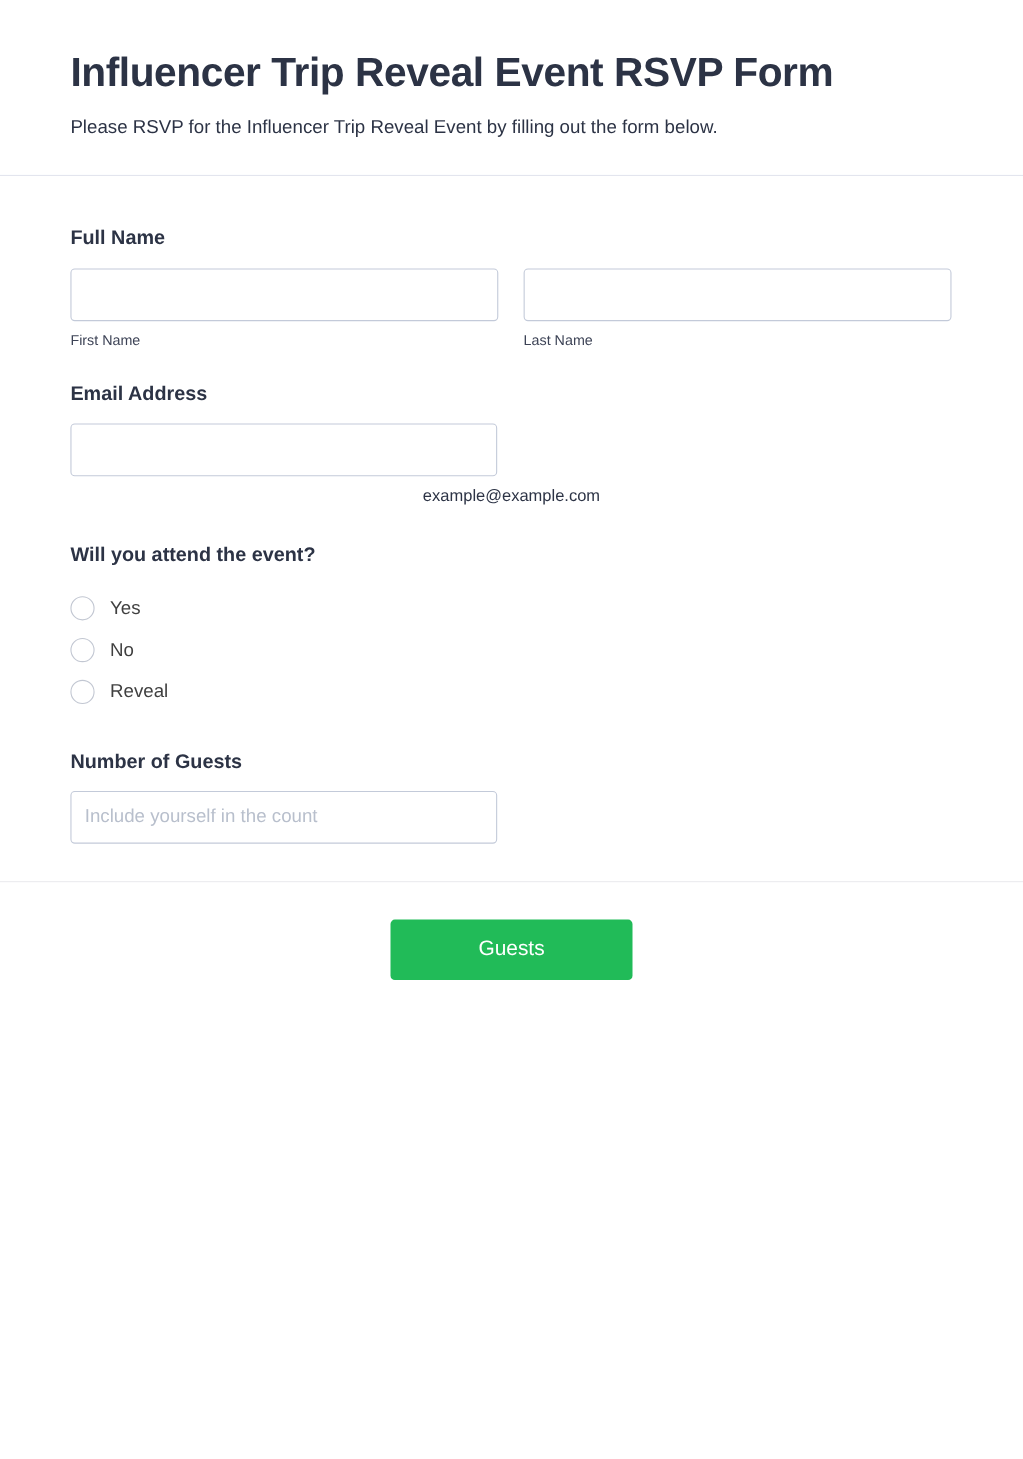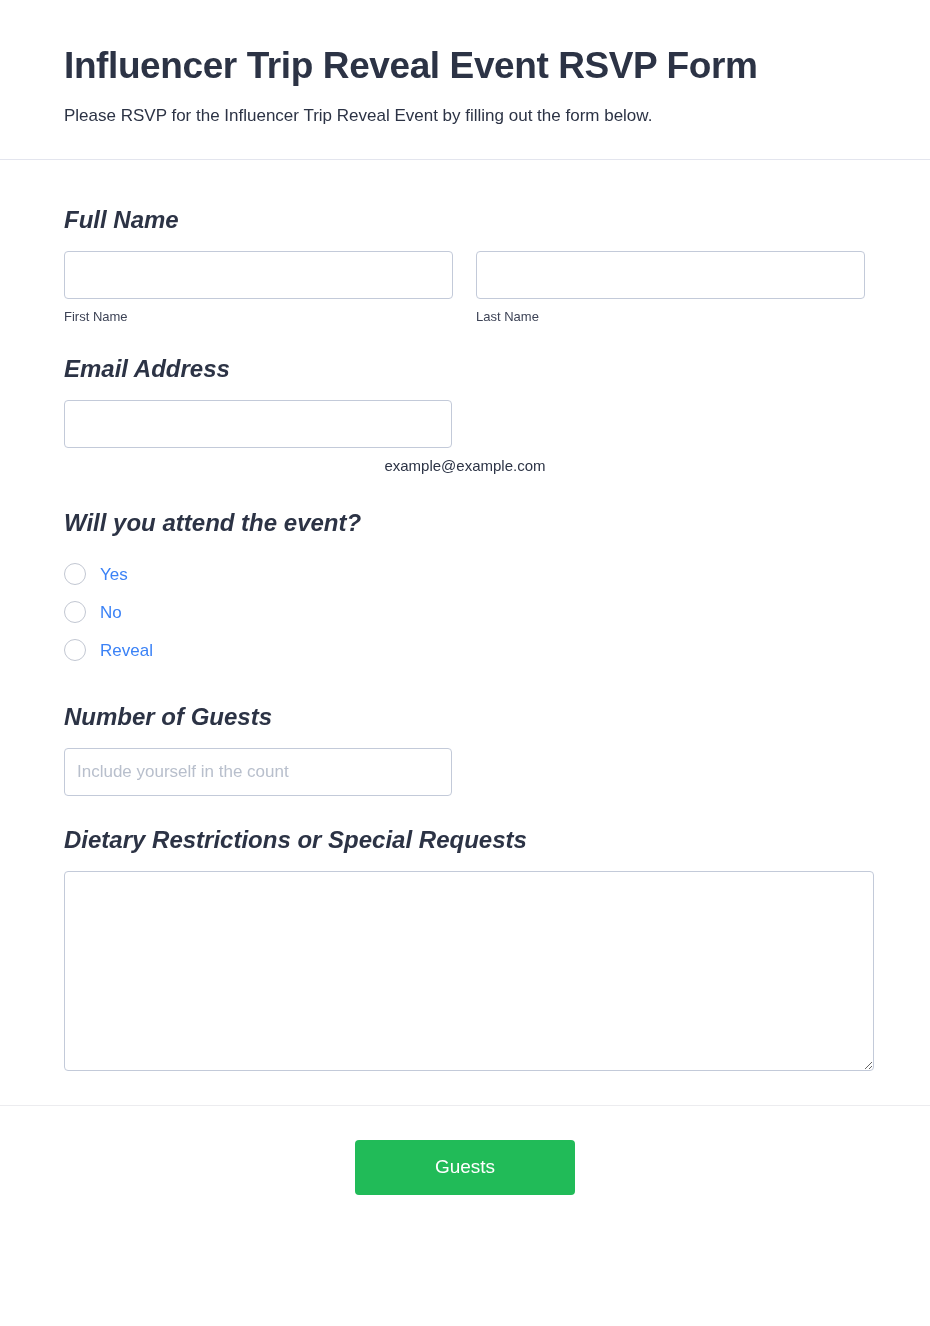--- a/index.html
+++ b/index.html
@@ -65,26 +65,25 @@
     margin-bottom: 32px;
   }
   .field-block.name-block { margin-bottom: 30px; }
   .field-block.email-block { margin-bottom: 34px; }
   .field-block.radio-block { margin-bottom: 34px; }
   .field-block.guests-block { margin-bottom: 30px; }
   .field-block.textarea-block { margin-bottom: 0; }
 
   .field-label {
     display: block;
-    font-size: 24px;
+    font-size: 18px;
     font-weight: bold;
     color: #2c3345;
     margin: 0 0 16px 0;
     line-height: 1.2;
-    font-style: italic;
   }
 
   .sub-label {
     display: block;
     font-size: 13px;
     font-weight: normal;
     color: #3d4356;
     margin-top: 10px;
     line-height: 1.2;
   }
@@ -156,21 +155,21 @@
     width: 22px;
     height: 22px;
     flex: 0 0 22px;
     border: 1px solid #c2c7d2;
     border-radius: 50%;
     background: #ffffff;
     margin-right: 14px;
   }
   .radio-text {
     font-size: 17px;
-    color: #3b82f6;
+    color: #404040;
     line-height: 1;
   }
 
   
   .form-footer {
     padding: 34px 64px 0 64px;
     text-align: center;
   }
   .submit-button {
     display: inline-block;
@@ -237,24 +236,20 @@
           <span class="radio-text">Reveal</span>
         </div>
       </div>
     </div>
 
     <div class="field-block guests-block">
       <span class="field-label">Number of Guests</span>
       <input class="text-input input-narrow" type="text" placeholder="Include yourself in the count" style="">
     </div>
 
-    <div class="field-block textarea-block">
-      <span class="field-label">Dietary Restrictions or Special Requests</span>
-      <textarea class="textarea-input" placeholder="" style=""></textarea>
-    </div>
 
   </div>
 
   <hr class="divider light" style="margin-top:34px;">
 
   <div class="form-footer">
     <button class="submit-button">Guests</button>
   </div>
 
 </div>

